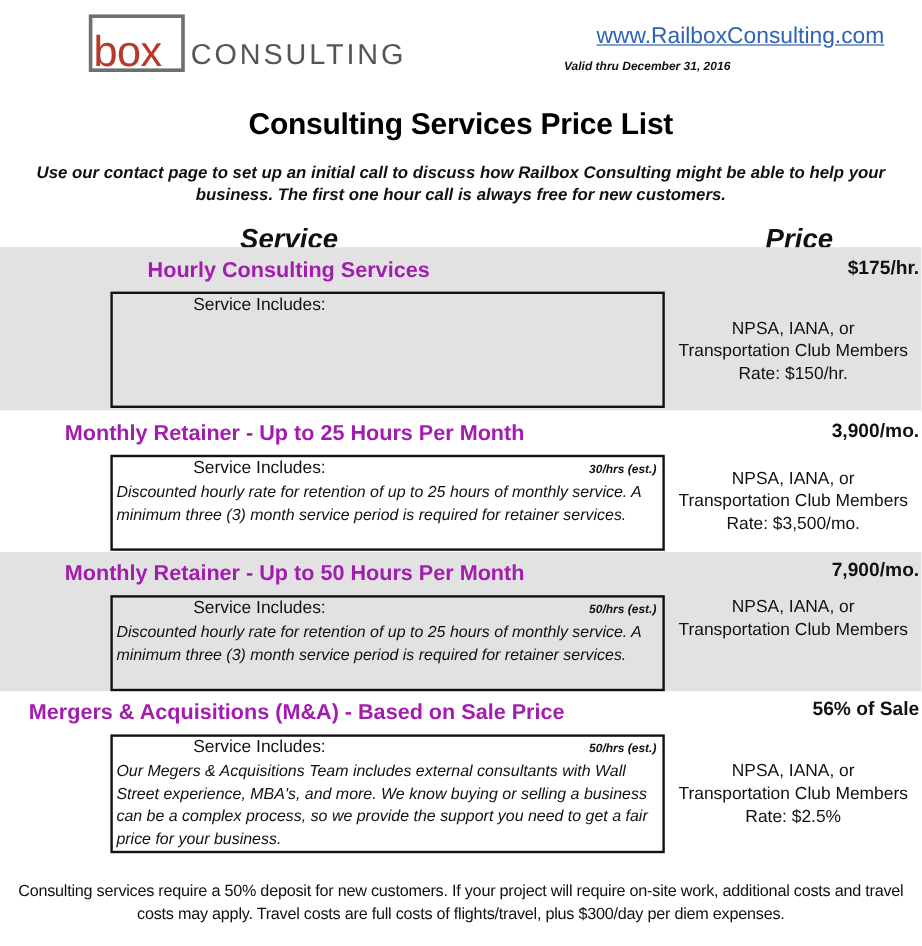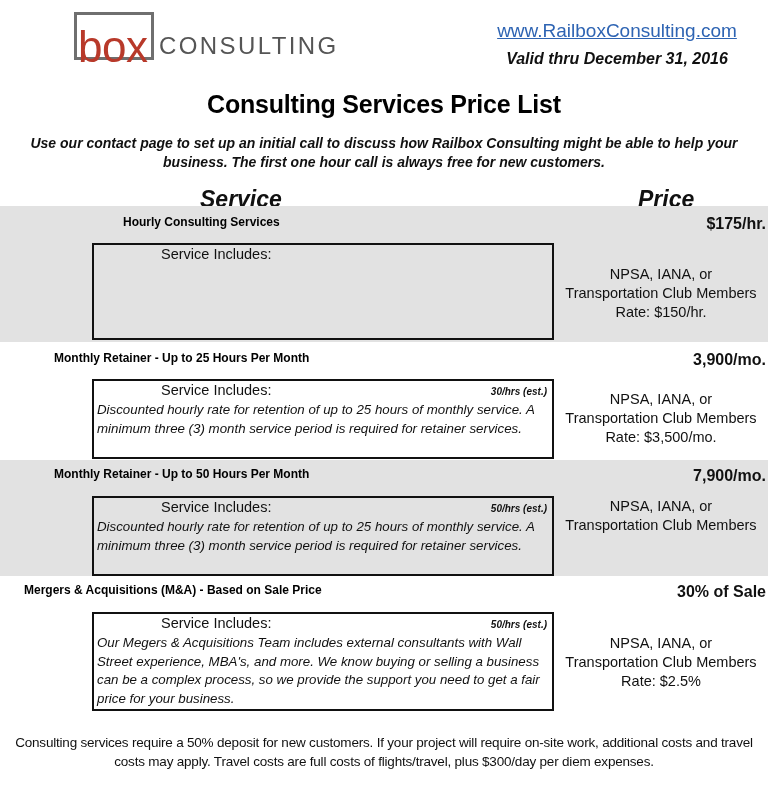--- a/index.html
+++ b/index.html
@@ -2,35 +2,35 @@
 <html><head>
 <meta charset="utf-8">
 <style>
   * { box-sizing: border-box; margin: 0; padding: 0; }
   html, body { width: 768px; height: 788px; background: #ffffff; overflow: hidden; }
   body { position: relative; font-family: "Liberation Sans", sans-serif; color: #111; }
 
   .logo { position: absolute; left: 16px; top: 12px; height: 48px; width: 340px; }
   .logo-rail { position: absolute; left: 0; top: 10px; font-size: 36px; font-weight: 400; color: #1d1d1d; letter-spacing: -0.5px; font-family: "Liberation Sans", sans-serif; }
   .logo-box { position: absolute; left: 58px; top: 0; width: 80px; height: 48px; border: 3px solid #6f6f6f; }
-  .logo-boxtext { position: absolute; left: 62px; top: 10px; font-size: 44px; color: #b8392a; letter-spacing: -0.5px; }
+  .logo-boxtext { position: absolute; left: 62px; top: 10px; font-size: 36px; color: #b8392a; letter-spacing: -0.5px; }
   .logo-consult { position: absolute; left: 143px; top: 20px; font-size: 24px; color: #555; letter-spacing: 2.4px; }
 
   .site-link { position: absolute; left: 470px; top: 20px; width: 294px; text-align: center; font-size: 19px; color: #2e64b3; text-decoration: underline; }
-  .valid { position: absolute; left: 470px; top: 50px; width: 294px; text-align: center; font-size: 16px; font-weight: bold; font-style: italic; color: #111; }
+  .valid { position: absolute; left: 470px; top: 50px; width: 294px; text-align: left; font-size: 10px; font-weight: bold; font-style: italic; color: #111; }
 
   .page-title { position: absolute; left: 0; top: 90px; width: 768px; text-align: center; font-size: 25px; font-weight: bold; color: #000; letter-spacing: -0.2px; }
   .intro { position: absolute; left: 20px; top: 134px; width: 728px; text-align: center; font-size: 14px; font-weight: bold; font-style: italic; line-height: 19px; color: #111; }
 
   .col-head { position: absolute; top: 186px; font-size: 23px; font-weight: bold; font-style: italic; color: #111; }
   .col-service { left: 200px; }
   .col-price { left: 638px; }
 
   .band { position: absolute; left: 0; width: 768px; background: #e2e2e2; }
-  .section-title { position: absolute; font-size: 12px; font-weight: bold; color: #000000; white-space: nowrap; }
+  .section-title { position: absolute; font-size: 18px; font-weight: bold; color: #a21caf; white-space: nowrap; }
   .price { position: absolute; left: 556px; width: 210px; text-align: right; font-size: 16px; font-weight: bold; color: #111; }
   .member { position: absolute; left: 556px; width: 210px; text-align: center; font-size: 14.5px; line-height: 19px; color: #111; }
 
   .inc-box { position: absolute; left: 92px; width: 462px; border: 2.5px solid #111; padding: 1px 3px 2px 3px; }
   .inc-head { position: relative; height: 19px; }
   .inc-label { position: absolute; left: 64px; top: 0; font-size: 14.5px; color: #111; }
   .inc-est { position: absolute; right: 2px; top: 4px; font-size: 10px; font-weight: bold; font-style: italic; color: #111; }
   .inc-desc { font-size: 13.3px; font-style: italic; line-height: 18.5px; color: #111; }
 
   .footer { position: absolute; left: 0; top: 733px; width: 768px; text-align: center; font-size: 13.5px; line-height: 19px; color: #111; letter-spacing: -0.2px; }
@@ -100,21 +100,21 @@
     <div class="inc-desc">Discounted hourly rate for retention of up to 25 hours of monthly service.  A minimum three (3) month service period is required for retainer services.</div>
   </div>
   <div class="member" style="top:497px;">
     <div>NPSA, IANA, or</div>
     <div>Transportation Club Members</div>
   </div>
 </div>
 
 <div>
   <div class="section-title" style="left:24px;top:583px;">Mergers &amp; Acquisitions (M&amp;A) - Based on Sale Price</div>
-  <div class="price" style="top:583px;">30% of Sale</div>
+  <div class="price" style="top:583px;">56% of Sale</div>
   <div class="inc-box" style="top:612px;height:99px;">
     <div class="inc-head">
       <span class="inc-label">Service Includes:</span>
       <span class="inc-est">50/hrs (est.)</span>
     </div>
     <div class="inc-desc">Our Megers &amp; Acquisitions Team includes external consultants with Wall Street experience, MBA's, and more.  We know buying or selling a business can be a complex process, so we provide the support you need to get a fair price for your business.</div>
   </div>
   <div class="member" style="top:634px;">
     <div>NPSA, IANA, or</div>
     <div>Transportation Club Members</div>

